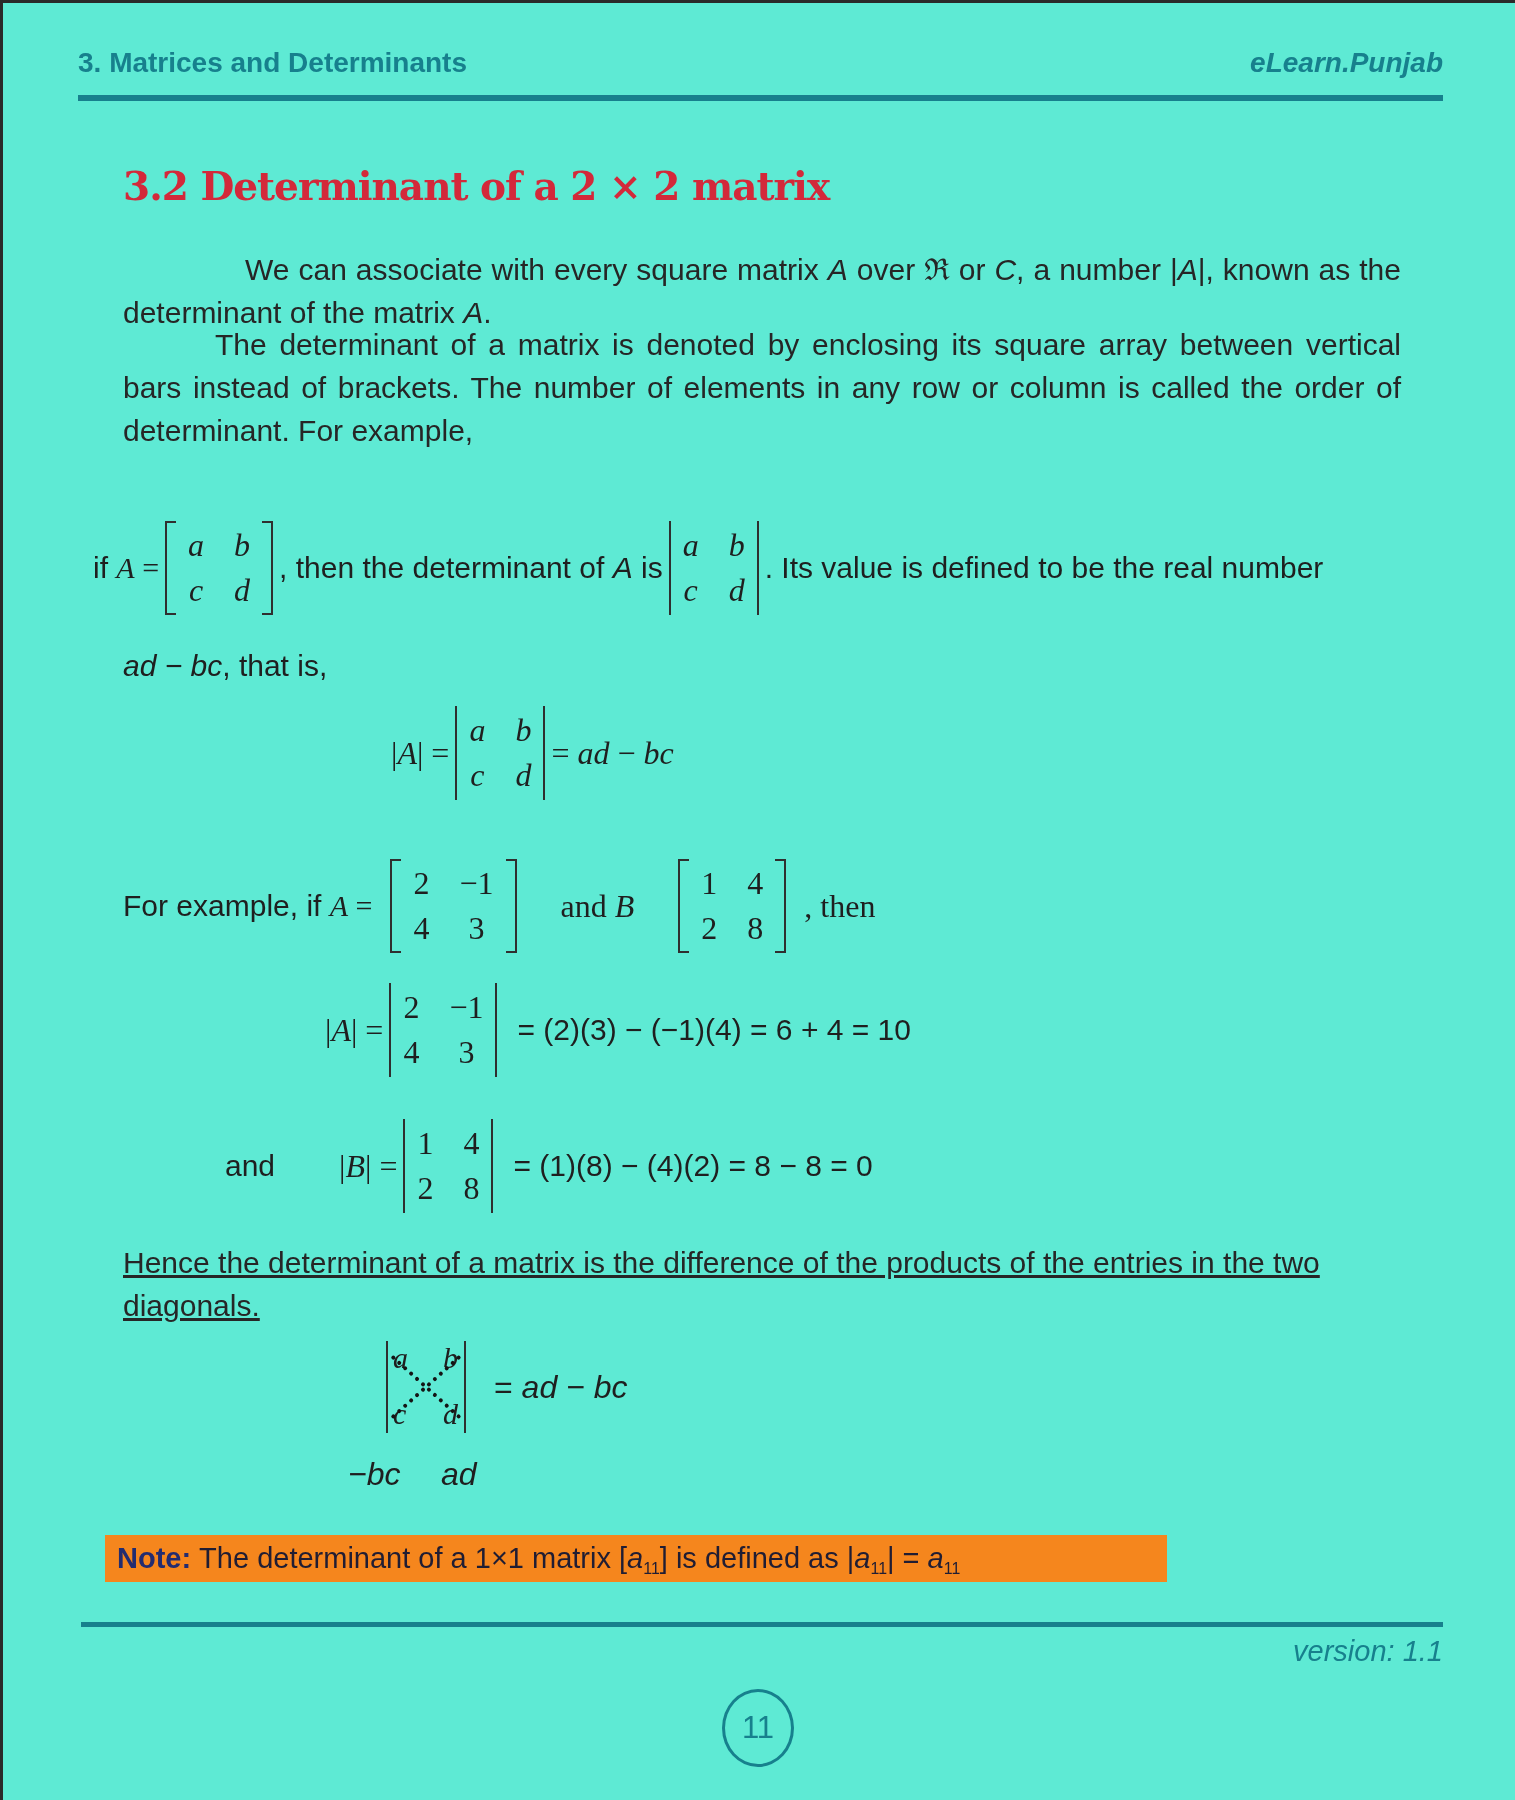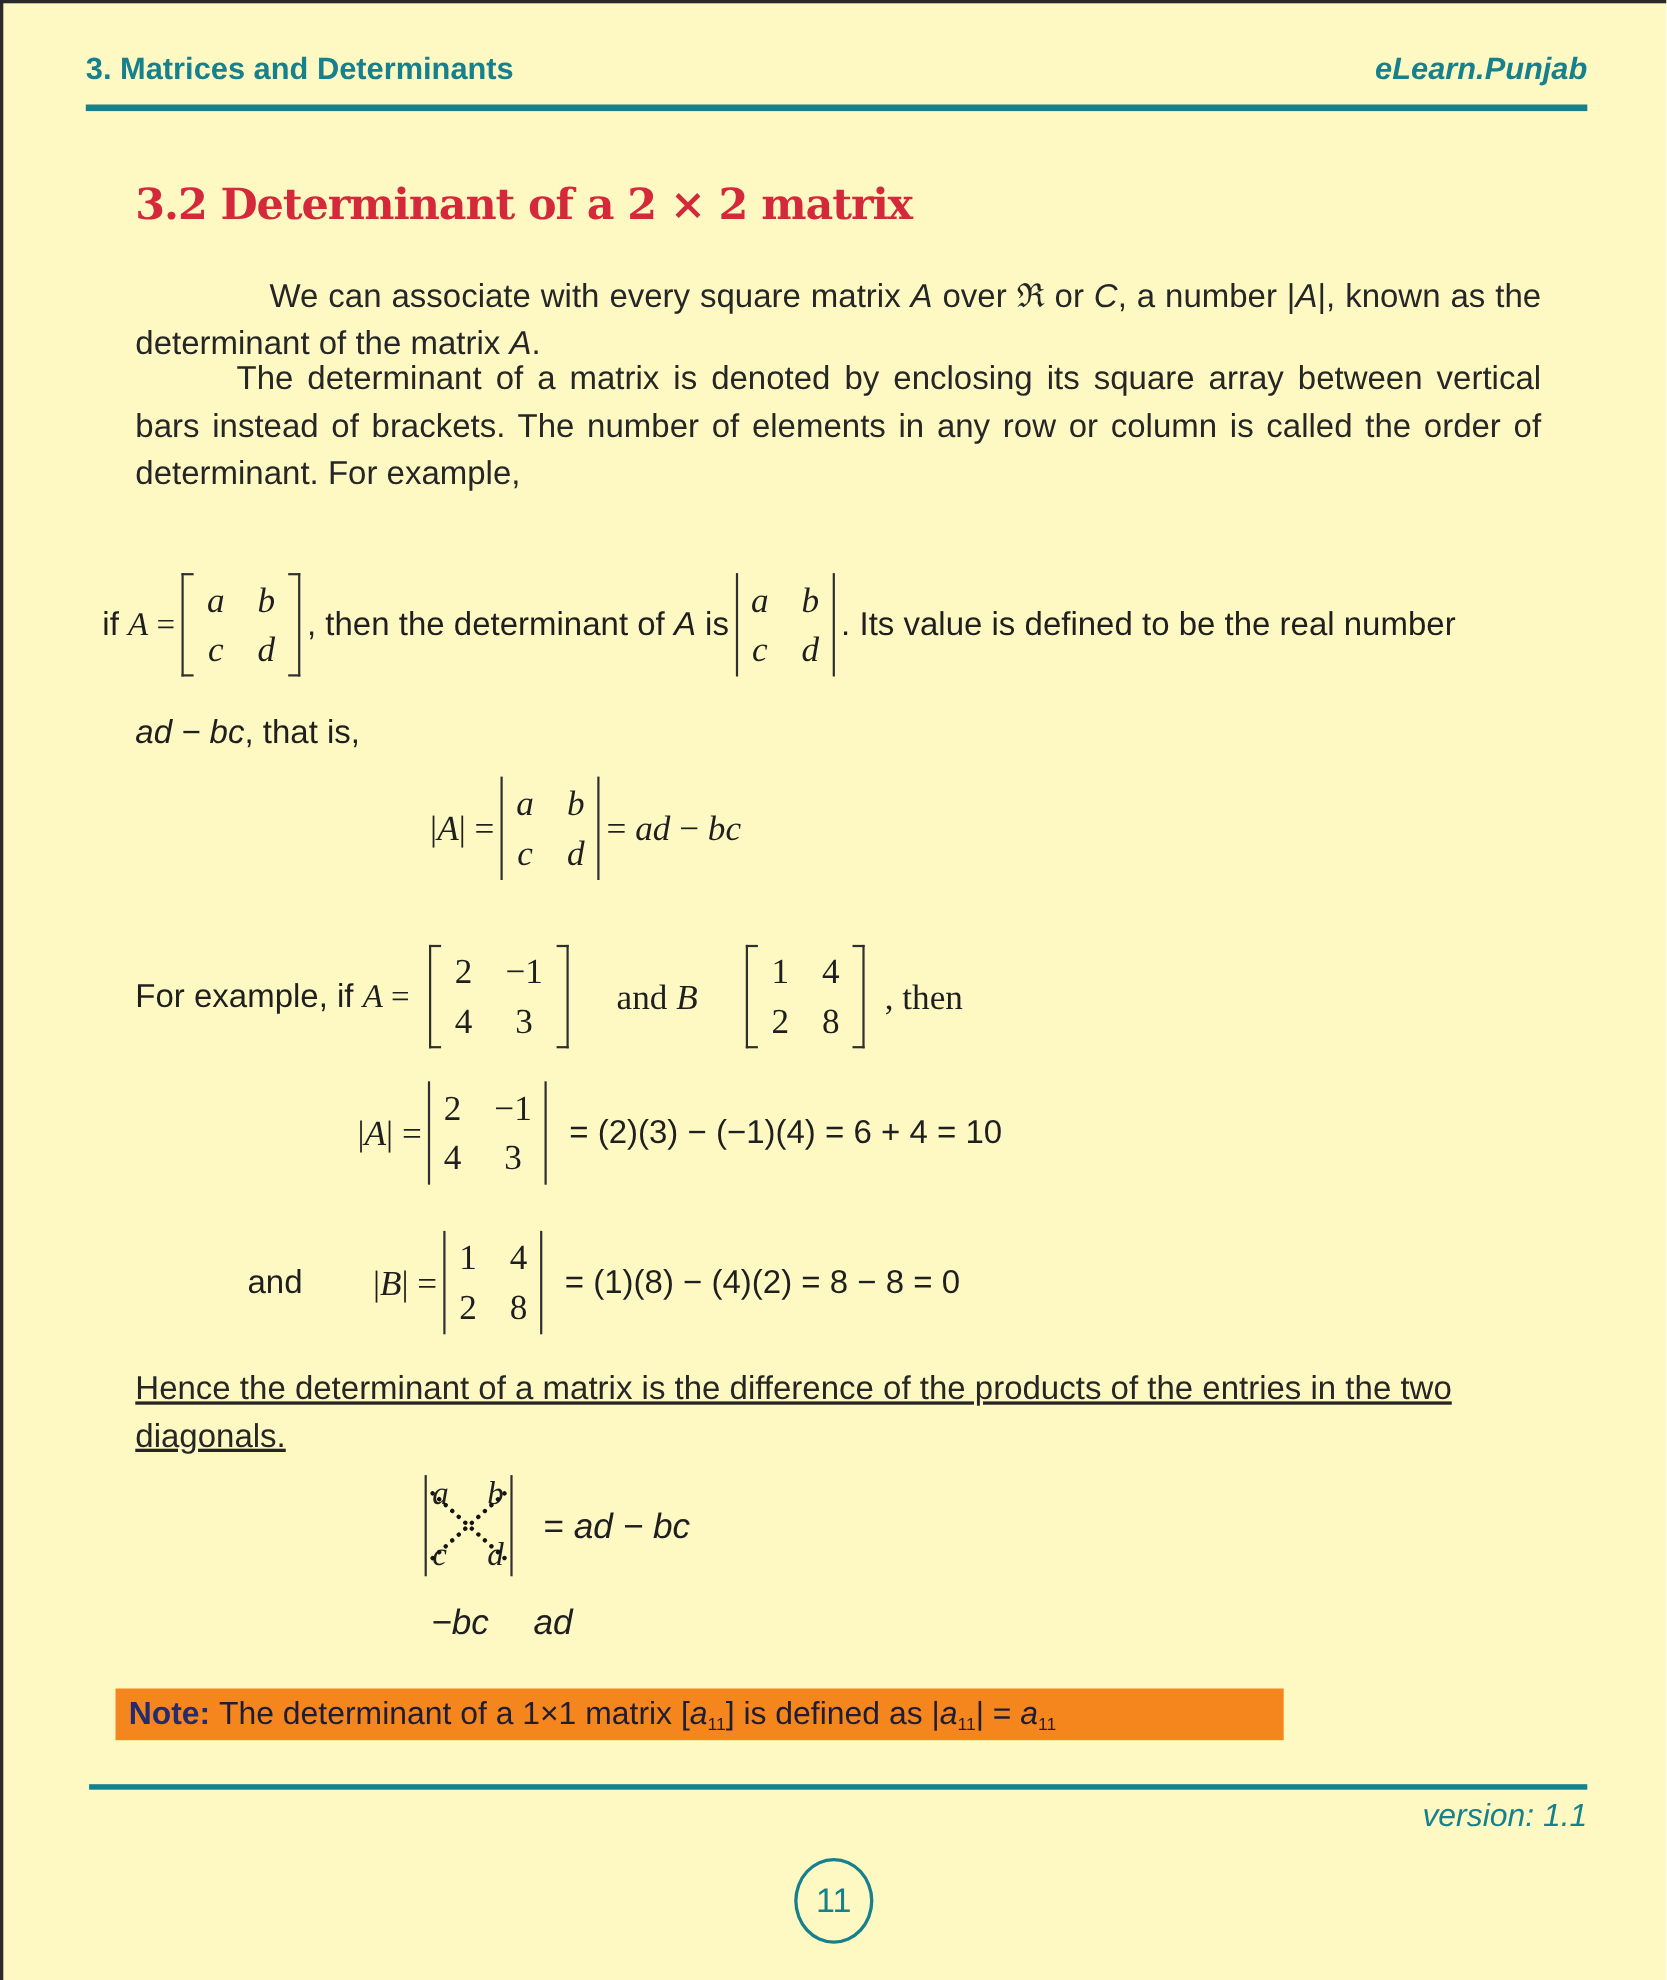--- a/index.html
+++ b/index.html
@@ -2,21 +2,21 @@
 <html style="--teal: #17808D; --red: #D3293A; --orange: #F5861D; --navy: #232C70; --text: #262626;"><head>
 <meta charset="utf-8">
 <style>
   :root{
     --teal:#17808D; --red:#D3293A; --orange:#F5861D; --navy:#232C70;
     --text:#262626; --math:#1f1f1f; --edge:#2a2a2a;
   }
   *{margin:0;padding:0;box-sizing:border-box;}
   html,body{background:#ffffff;}
   .page{
-    position:relative; width:1515px; height:1800px; background:#fef9c3;
+    position:relative; width:1515px; height:1800px; background:#5eead4;
     border-left:3px solid var(--edge); border-top:3px solid var(--edge);
     font-family:"Liberation Sans",sans-serif; color:var(--text); overflow:hidden;
   }
   
   .hdr{position:absolute; top:44px; left:75px; width:1365px; display:flex; justify-content:space-between; align-items:baseline;}
   .hdr-chapter{font-size:28px; font-weight:700; color:var(--teal);}
   .hdr-brand{font-size:28px; font-weight:700; font-style:italic; color:var(--teal);}
   .rule-top{position:absolute; top:92px; left:75px; width:1365px; height:6px; background:var(--teal);}
   .rule-bottom{position:absolute; top:1619px; left:78px; width:1362px; height:5px; background:var(--teal);}
   
@@ -54,21 +54,21 @@
   .cross-block{position:absolute; top:1338px; left:383px; display:flex; align-items:center;}
   .cross-det{position:relative; width:80px; height:92px; border-left:2px solid #2f2f2f; border-right:2px solid #2f2f2f; font-family:"Liberation Serif",serif; font-style:italic; font-size:30px; color:var(--math);}
   .cross-det .ca{position:absolute; top:0px; left:5px;}
   .cross-det .cb{position:absolute; top:0px; right:6px;}
   .cross-det .cc{position:absolute; bottom:2px; left:5px;}
   .cross-det .cd{position:absolute; bottom:2px; right:6px;}
   .diag{position:absolute; width:92px; border-top:4.5px dotted #141414; top:50%; left:50%;}
   .diag1{transform:translate(-50%,-50%) rotate(42deg);}
   .diag2{transform:translate(-50%,-50%) rotate(-42deg);}
   .cross-rhs{margin-left:28px; font-size:32px; color:var(--math);}
-  .cross-labels{position:absolute; top:1453px; left:345px; width:220px; display:flex; font-size:32px; font-style:italic; color:var(--math);margin-left:44px;}
+  .cross-labels{position:absolute; top:1453px; left:345px; width:220px; display:flex; font-size:32px; font-style:italic; color:var(--math);}
   .cross-neg{width:93px;}
   
   .note{position:absolute; top:1532px; left:102px; width:1062px; height:47px; background:var(--orange); display:flex; align-items:center; padding-left:12px; font-size:29px; color:#201d33;}
   .note-label{font-weight:700; color:var(--navy); margin-right:8px;}
   
   .version{position:absolute; top:1632px; left:75px; width:1365px; text-align:right; font-size:29px; font-weight:400; font-style:italic; color:var(--teal);}
   .page-circle{position:absolute; top:1686px; left:719px; width:72px; height:78px; border:3px solid var(--teal); border-radius:50%; display:flex; align-items:center; justify-content:center; font-size:31px; color:var(--teal);}
 </style>
 </head>
 <body>

